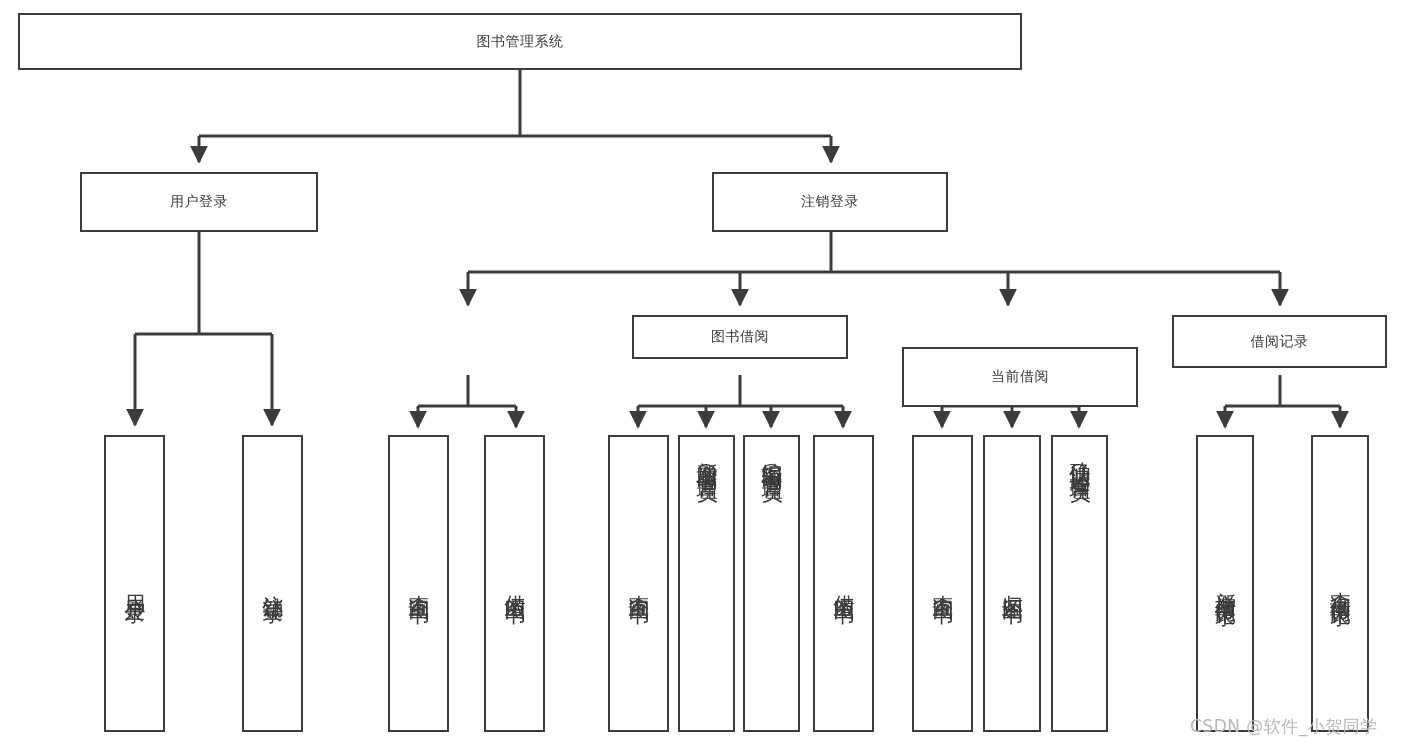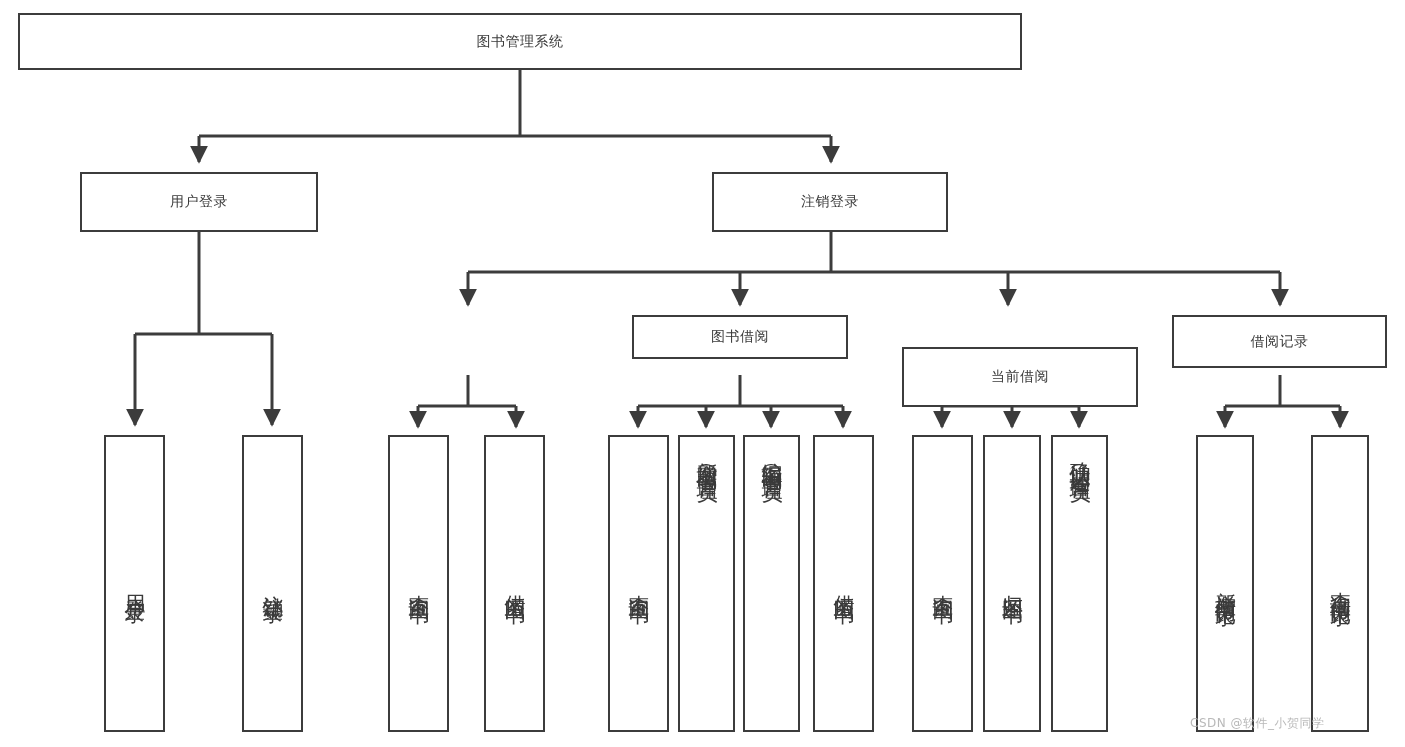--- a/index.html
+++ b/index.html
@@ -57,21 +57,21 @@
     font-size: 21px;
     letter-spacing: 3px;
     line-height: 1;
     white-space: nowrap;
     text-align: left;
   }
   .watermark {
     position: absolute;
     left: 1190px;
     top: 715px;
-    font-size: 12px;
+    font-size: 17px;
     color: #b9b9b9;
     letter-spacing: 0.5px;
     white-space: nowrap;
     z-index: 5;
     font-family: "DejaVu Sans", "Liberation Sans", sans-serif;
   }
 </style>
 </head>
 <body>
 

